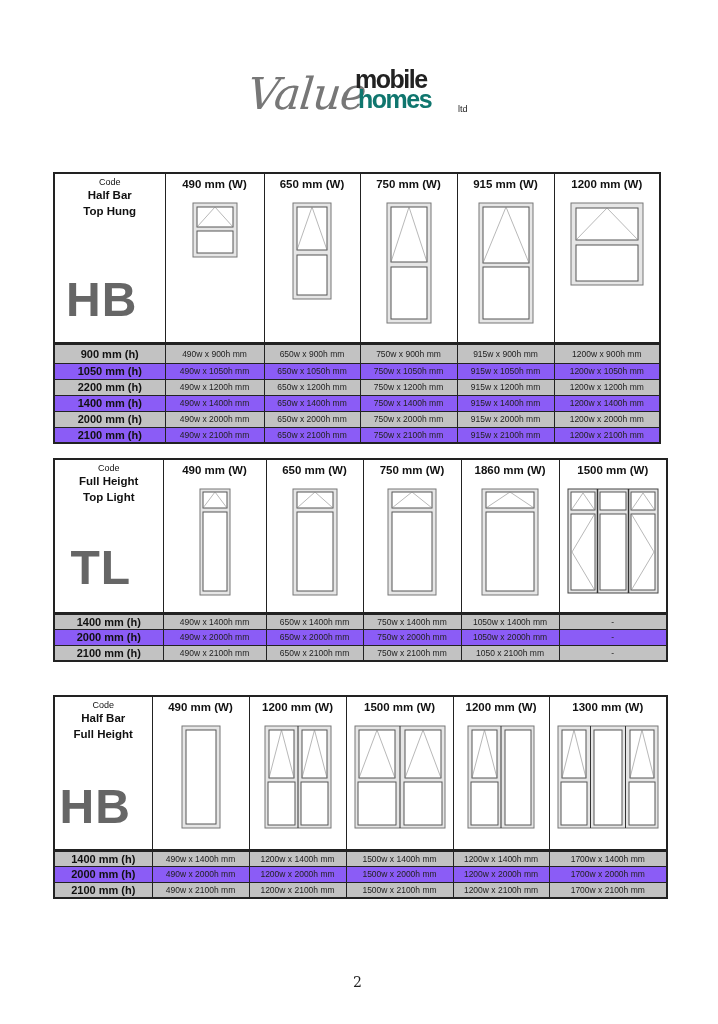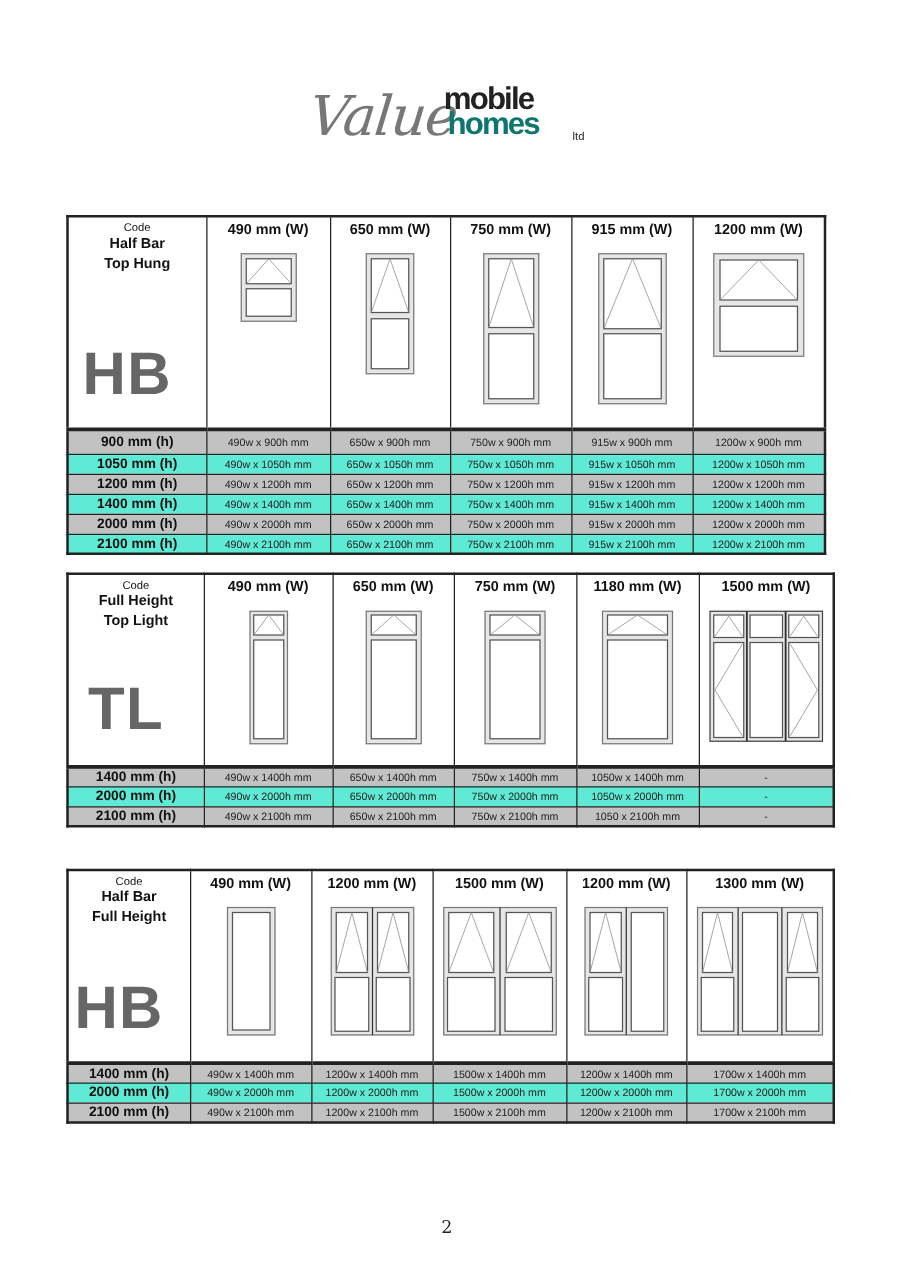--- a/index.html
+++ b/index.html
@@ -23,21 +23,21 @@
   .code-name { font-size:11.5px; line-height:16px; display:block; }
   .code-big { position:absolute; left:0; right:16px; font-size:48px; font-weight:bold; color:#666;
       letter-spacing:1px; }
   th.width-head { vertical-align:top; font-size:11.5px; font-weight:bold; position:relative; }
   th.width-head .wlabel { display:block; margin-top:4px; }
   .drawing { display:block; margin:0 auto; }
   tr.first-size td, tr.first-size th { border-top:3px solid #222; }
   .row-head { font-size:11px; font-weight:bold; }
   .cell { font-size:8.5px; color:#222; }
   tr.shade td, tr.shade th { background:#c2c2c2; }
-  tr.plain td, tr.plain th { background:#5eead4; }
+  tr.plain td, tr.plain th { background:#8b5cf6; }
   .page-num { position:absolute; left:353px; top:974px; font-family:"DejaVu Serif", serif;
       font-size:14px; color:#222; }
 </style>
 </head>
 <body>
 
 <div class="logo">
   <span class="value">Value</span>
   <span class="mobile">mobile</span>
   <span class="homes">homes</span>
@@ -128,21 +128,21 @@
   </tr>
   <tr class="plain" style="height:16px">
     <th class="row-head">1050 mm (h)</th>
     <td class="cell">490w x 1050h mm</td>
     <td class="cell">650w x 1050h mm</td>
     <td class="cell">750w x 1050h mm</td>
     <td class="cell">915w x 1050h mm</td>
     <td class="cell">1200w x 1050h mm</td>
   </tr>
   <tr class="shade" style="height:16px">
-    <th class="row-head">1200 mm (h)</th>
+    <th class="row-head">2200 mm (h)</th>
     <td class="cell">490w x 1200h mm</td>
     <td class="cell">650w x 1200h mm</td>
     <td class="cell">750w x 1200h mm</td>
     <td class="cell">915w x 1200h mm</td>
     <td class="cell">1200w x 1200h mm</td>
   </tr>
   <tr class="plain" style="height:16px">
     <th class="row-head">1400 mm (h)</th>
     <td class="cell">490w x 1400h mm</td>
     <td class="cell">650w x 1400h mm</td>
@@ -207,21 +207,21 @@
     <th class="width-head">
       <span class="wlabel">750 mm (W)</span>
       <svg class="drawing" width="50" height="108" viewBox="0 0 50 108" style="margin-top:12px">
         <rect class="fo" x="1" y="1" width="48" height="106"></rect>
         <rect class="fi" x="5" y="4" width="40" height="16"></rect>
         <polyline class="ln" points="5,20 25,4 45,20"></polyline>
         <rect class="fi" x="5" y="24" width="40" height="79"></rect>
       </svg>
     </th>
     <th class="width-head">
-      <span class="wlabel">1180 mm (W)</span>
+      <span class="wlabel">1860 mm (W)</span>
       <svg class="drawing" width="58" height="108" viewBox="0 0 58 108" style="margin-top:12px">
         <rect class="fo" x="1" y="1" width="56" height="106"></rect>
         <rect class="fi" x="5" y="4" width="48" height="16"></rect>
         <polyline class="ln" points="5,20 29,4 53,20"></polyline>
         <rect class="fi" x="5" y="24" width="48" height="79"></rect>
       </svg>
     </th>
     <th class="width-head">
       <span class="wlabel">1500 mm (W)</span>
       <svg class="drawing" width="92" height="106" viewBox="0 0 92 106" style="margin-top:12px">

